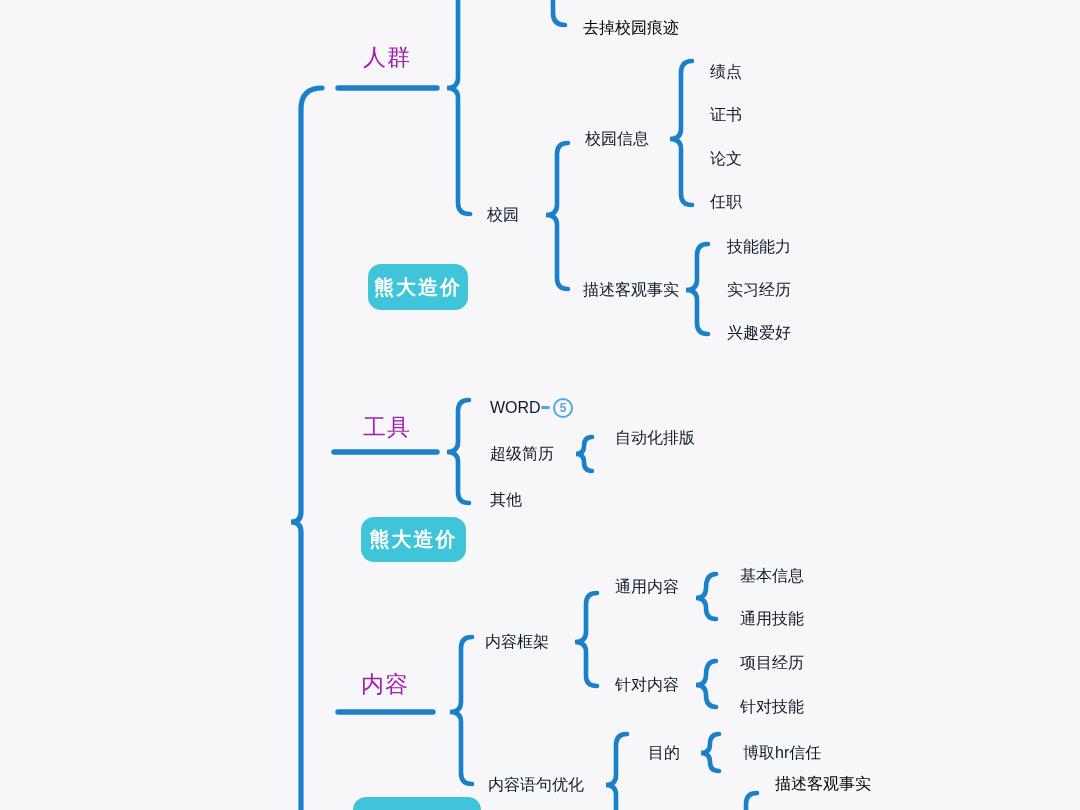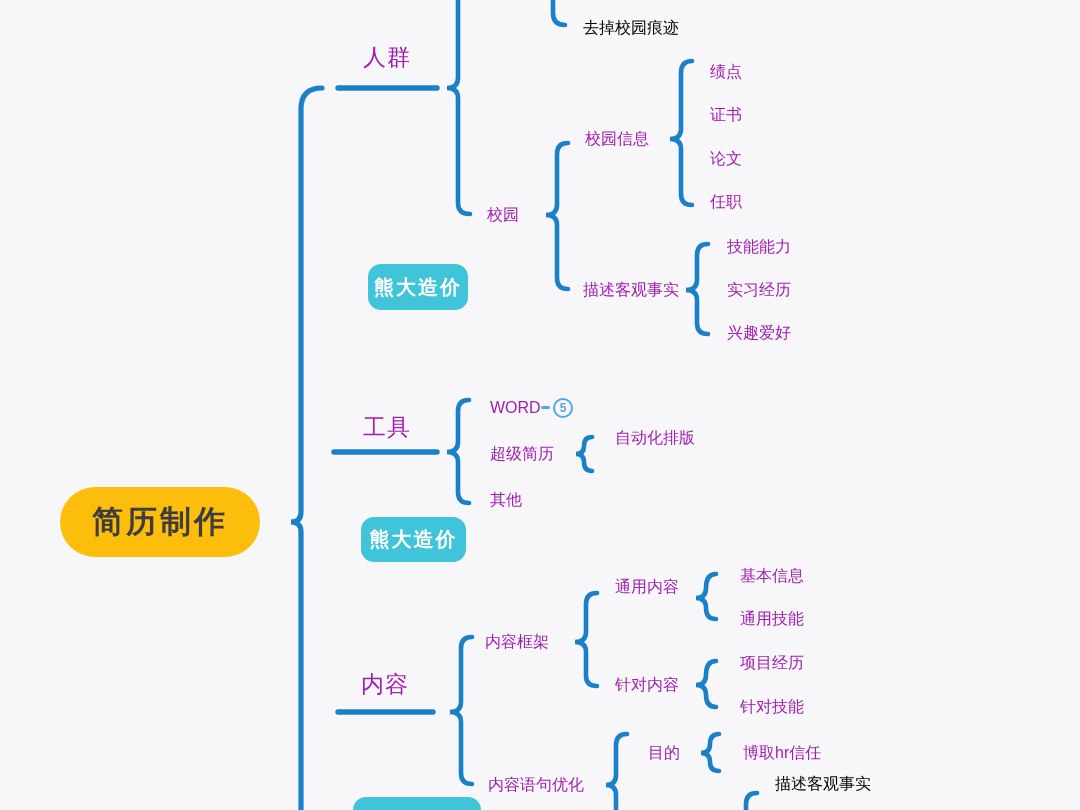--- a/index.html
+++ b/index.html
@@ -2,21 +2,21 @@
 <html><head>
 <meta charset="utf-8">
 <style>
   html,body{margin:0;padding:0;}
   .stage{
     position:relative;width:1080px;height:810px;overflow:hidden;
     background:#f7f7fa;font-family:"Liberation Sans","DejaVu Sans",sans-serif;
   }
   .lines{position:absolute;left:0;top:0;}
   .node{
-    position:absolute;white-space:nowrap;color:#a21caf;
+    position:absolute;white-space:nowrap;color:#0f172a;
     font-size:16px;line-height:18px;cursor:default;
   }
   .branch{
     font-size:23px;line-height:30px;text-align:center;color:#a21caf;
     letter-spacing:1px;
   }
   .red{color:#000000;}
   .root-pill{
     position:absolute;left:60px;top:487px;width:200px;height:70px;
     background:#fcbd0c;border-radius:36px;display:flex;align-items:center;
@@ -72,21 +72,20 @@
 
     <path d="M 716 661 Q 706 661 706 675 Q 706 685 696 685 Q 706 685 706 695 Q 706 707 716 707"></path>
 
     <path d="M 627 734 Q 616 734 616 745 L 616 775 Q 616 785 606 785 Q 616 785 616 795 L 616 814"></path>
 
     <path d="M 719 734 Q 710 734 710 744 Q 710 753 701 753 Q 710 753 710 762 Q 710 771 719 771"></path>
 
     <path d="M 757 793 Q 746 793 746 804 L 746 814"></path>
   </svg>
 
-  <div class="root-pill">简历制作</div>
 
   <div class="wm-badge" style="left:352px;top:264px;width:100px;height:46px">熊大造价</div>
   <div class="wm-badge" style="left:345px;top:517px;width:105px;height:45px">熊大造价</div>
   <div class="wm-badge" style="left:337px;top:797px;width:128px;height:40px"></div>
 
   <div class="node branch" style="left:337px;top:42px;width:100px">人群</div>
   <div class="node branch" style="left:337px;top:412px;width:100px">工具</div>
   <div class="node branch" style="left:335px;top:669px;width:100px">内容</div>
 
   <div class="node red" style="left:583px;top:19px">去掉校园痕迹</div>

